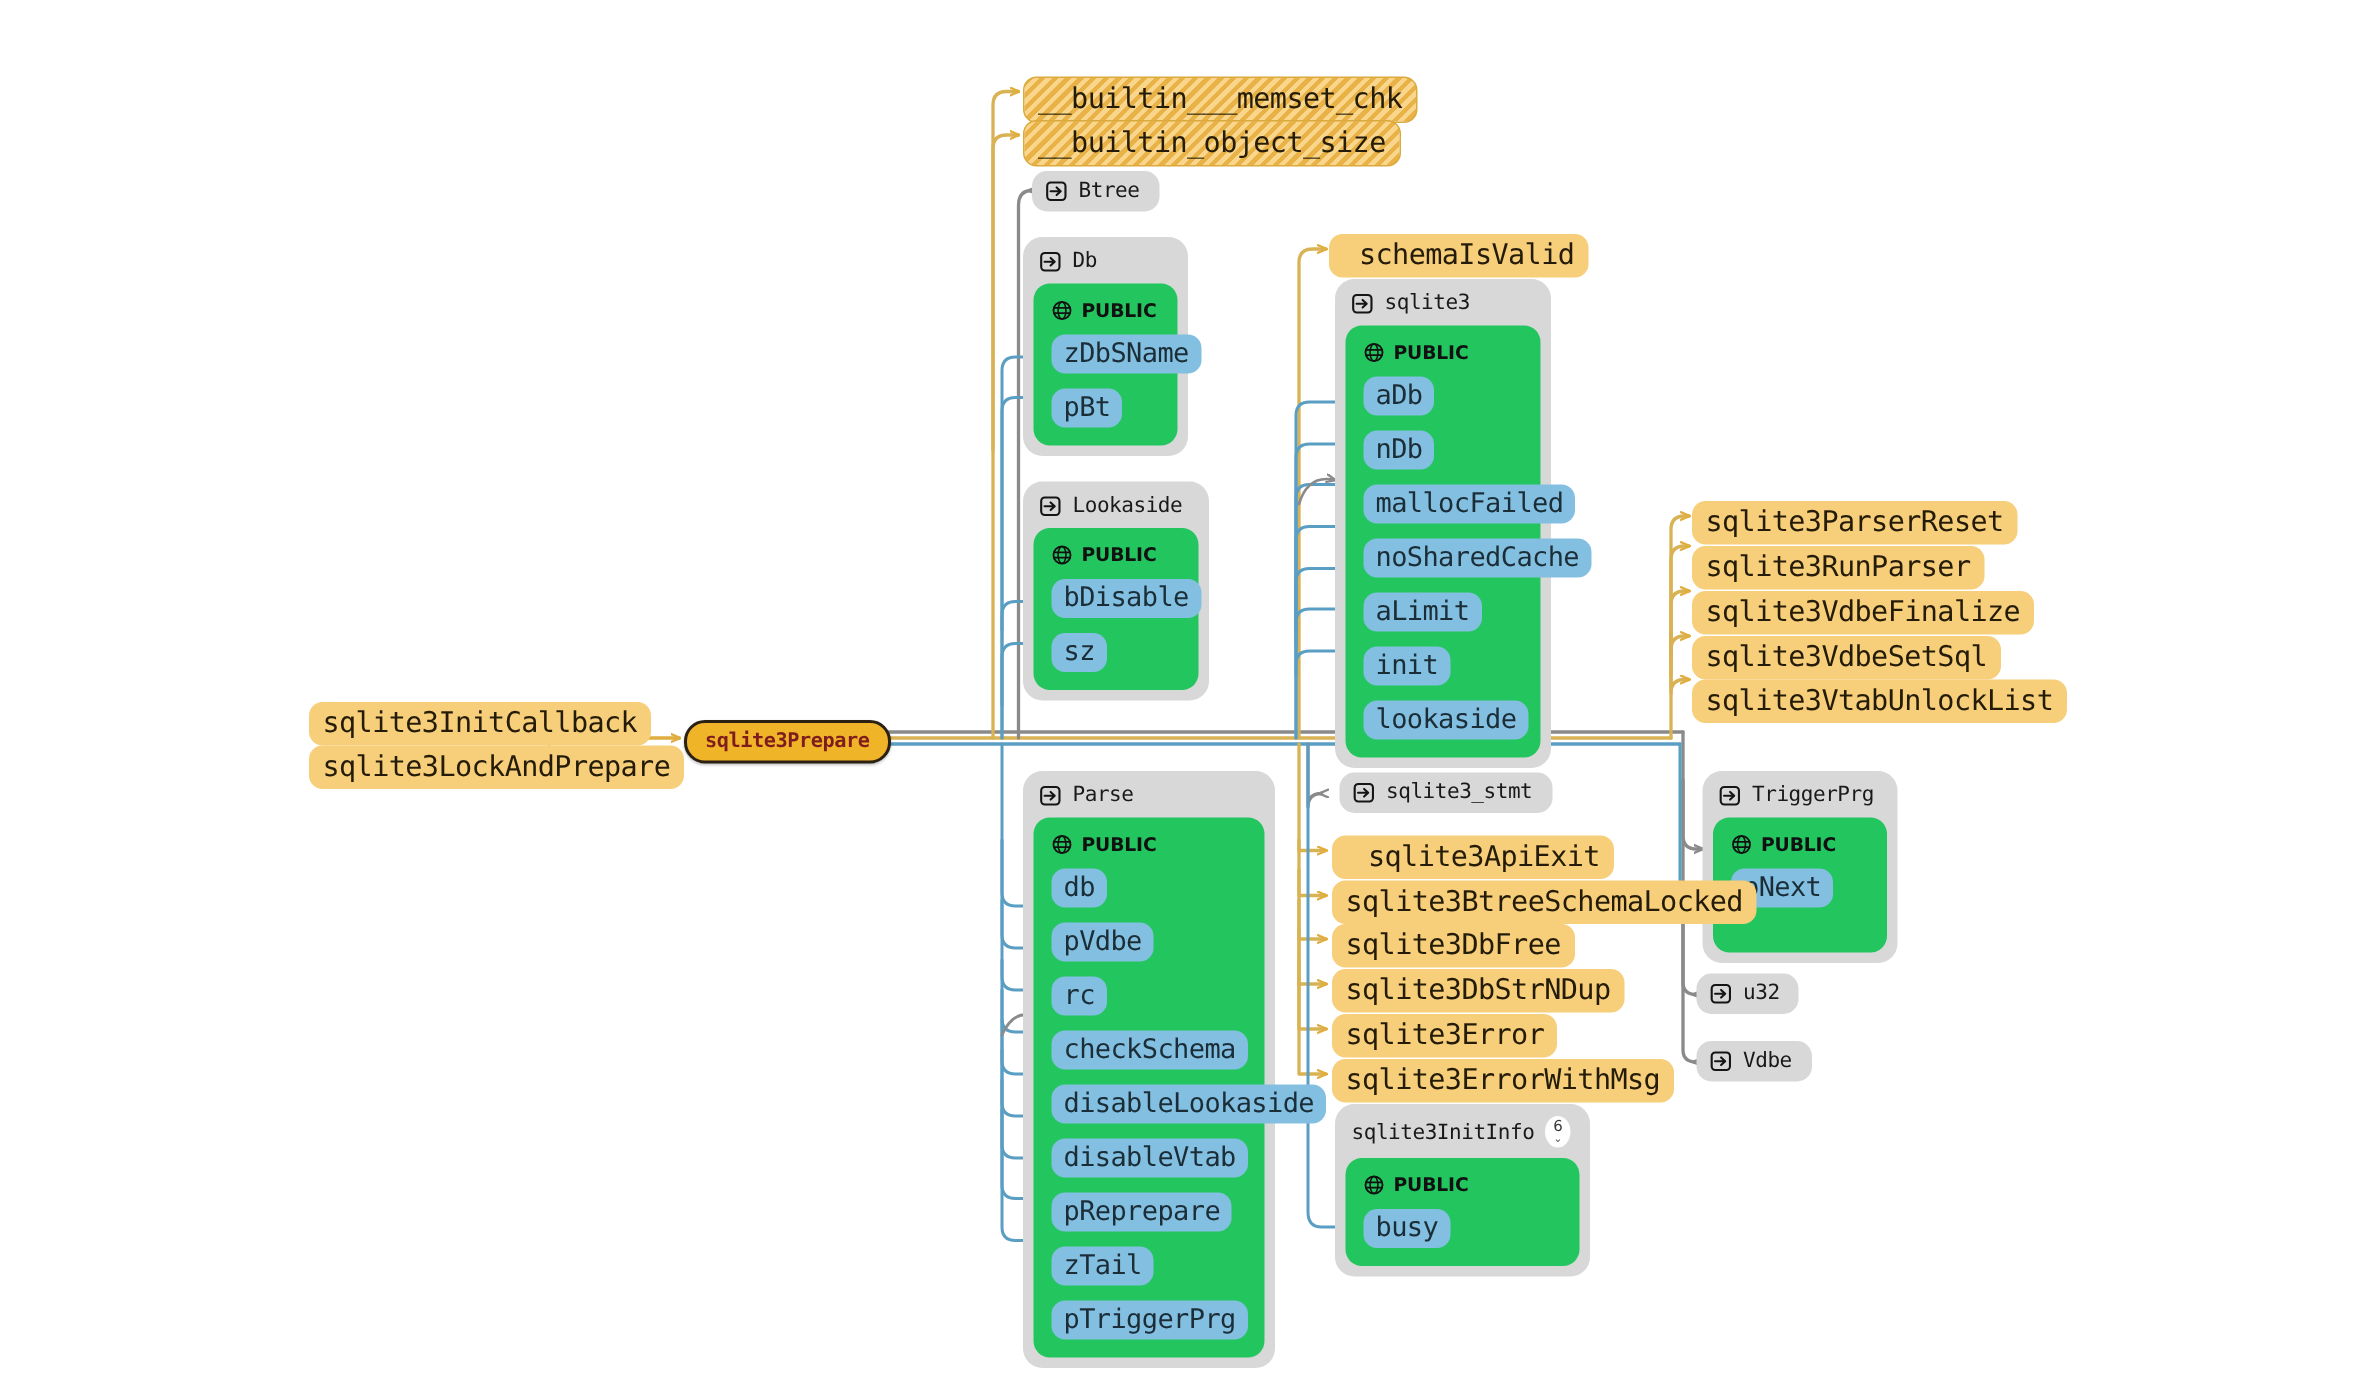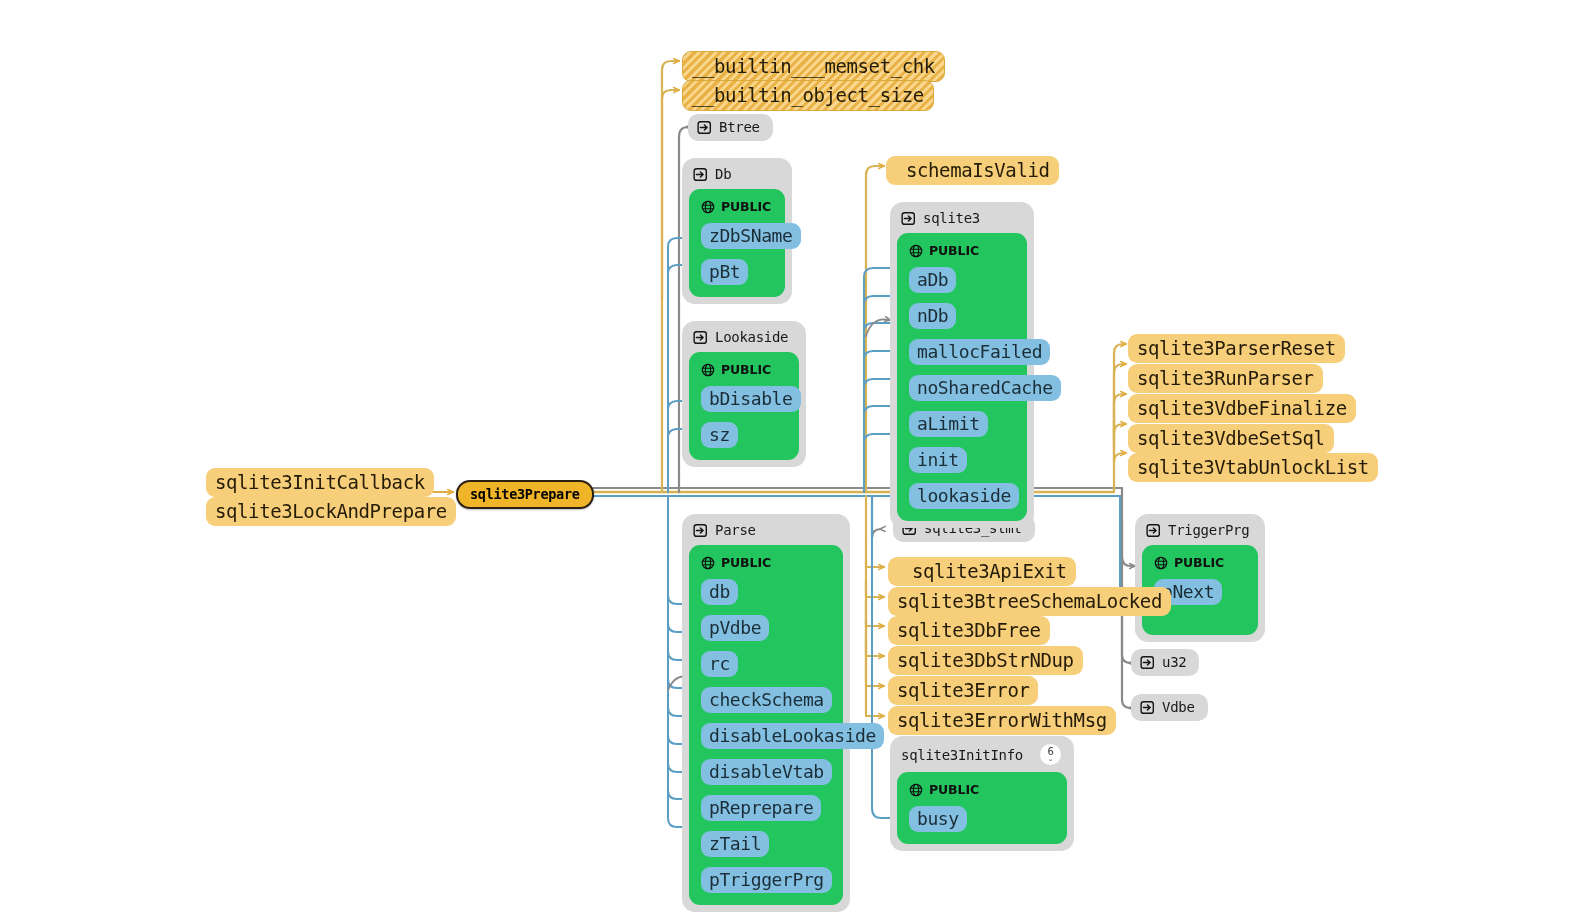--- a/index.html
+++ b/index.html
@@ -27,21 +27,21 @@
   }
 
   
   .focus {
     background: #f0b429;
     border: 2.5px solid #2b2112;
     border-radius: 14px;
     padding: 4px 12px 5px 12px;
     font-size: 13.5px;
     font-weight: bold;
-    color: #000000;
+    color: #7f1d1d;
     letter-spacing: -0.3px;
     box-shadow: 0 1px 2px rgba(0,0,0,.25);
   }
 
   
   .fn {
     background: #f7ce7a;
     border-radius: 9px;
     padding: 3px 9px 4px 9px;
     font-size: 19px;
@@ -332,21 +332,21 @@
       </div>
       <div class="mem-row">
         <span class="mem">bDisable</span>
       </div>
       <div class="mem-row">
         <span class="mem">sz</span>
       </div>
     </div>
   </div>
 
-  <div class="group" style="left:890px; top:202px; width:144px;">
+  <div class="group" style="left:890px; top:186px; width:144px;">
     <div class="group-head">
       <span class="group-head-left">
         <span class="icn">
           <svg width="15" height="15" viewBox="0 0 16 16">
             <rect x="1.2" y="1.8" width="13" height="12.4" rx="2.6" fill="none" stroke="#151515" stroke-width="1.5"></rect>
             <path d="M3.6 8 H10.4 M7.9 5.3 L10.8 8 L7.9 10.7" fill="none" stroke="#151515" stroke-width="1.5" stroke-linecap="round" stroke-linejoin="round"></path>
           </svg>
         </span>
         <span>sqlite3</span>
       </span>
@@ -432,21 +432,21 @@
         </div>
       <div class="mem-row">
         <span class="mem">zTail</span>
         </div>
       <div class="mem-row">
         <span class="mem">pTriggerPrg</span>
         </div>
     </div>
   </div>
 
-  <div class="group" style="left:890px; top:736px; width:184px;">
+  <div class="group" style="left:890px; top:736px; width:170px;">
     <div class="group-head">
       <span class="group-head-left">
         <span>sqlite3InitInfo</span>
       </span>
       <span class="badge-count">
         <span>6</span>
         <span class="cs">⌄</span>
       </span>
     </div>
     <div class="group-body">

